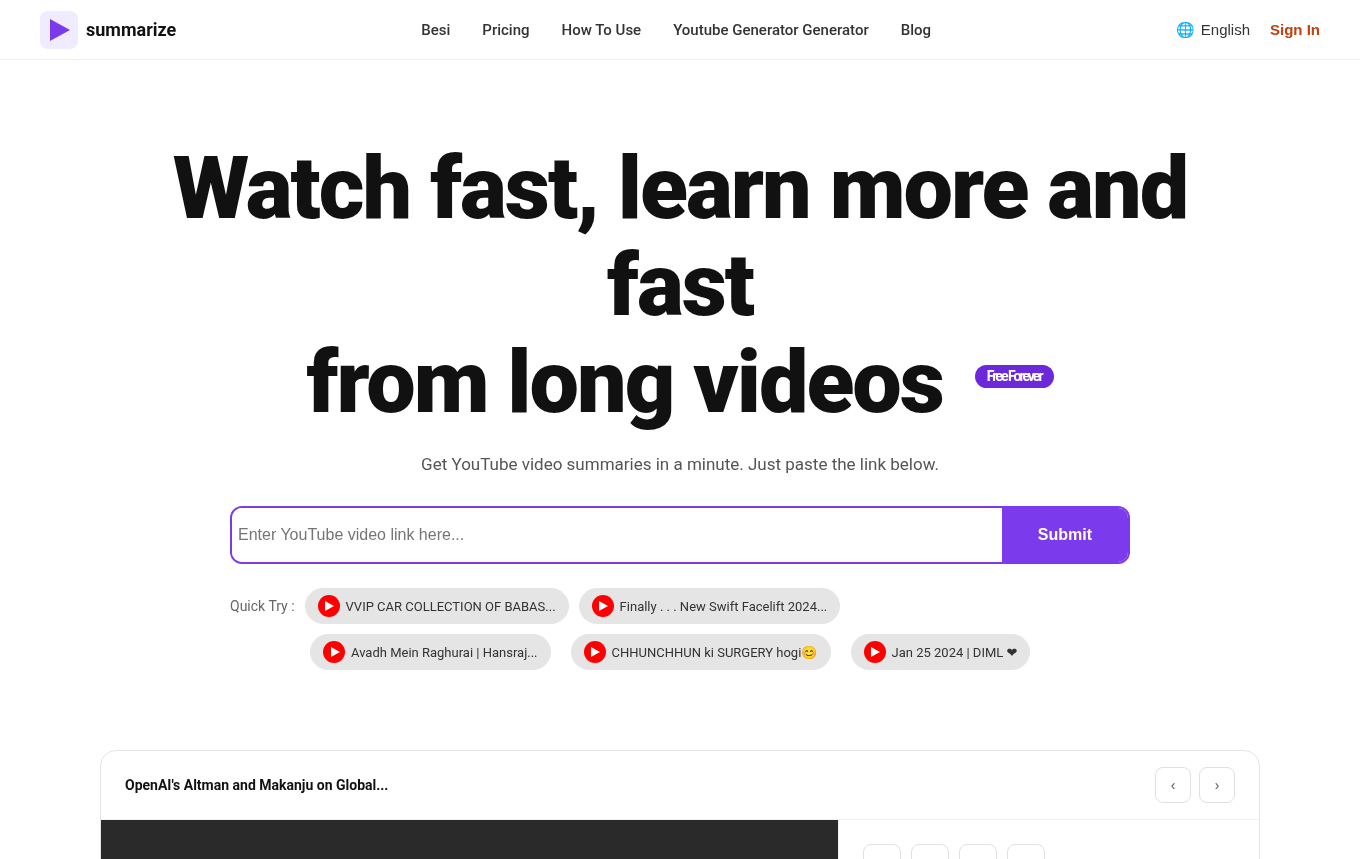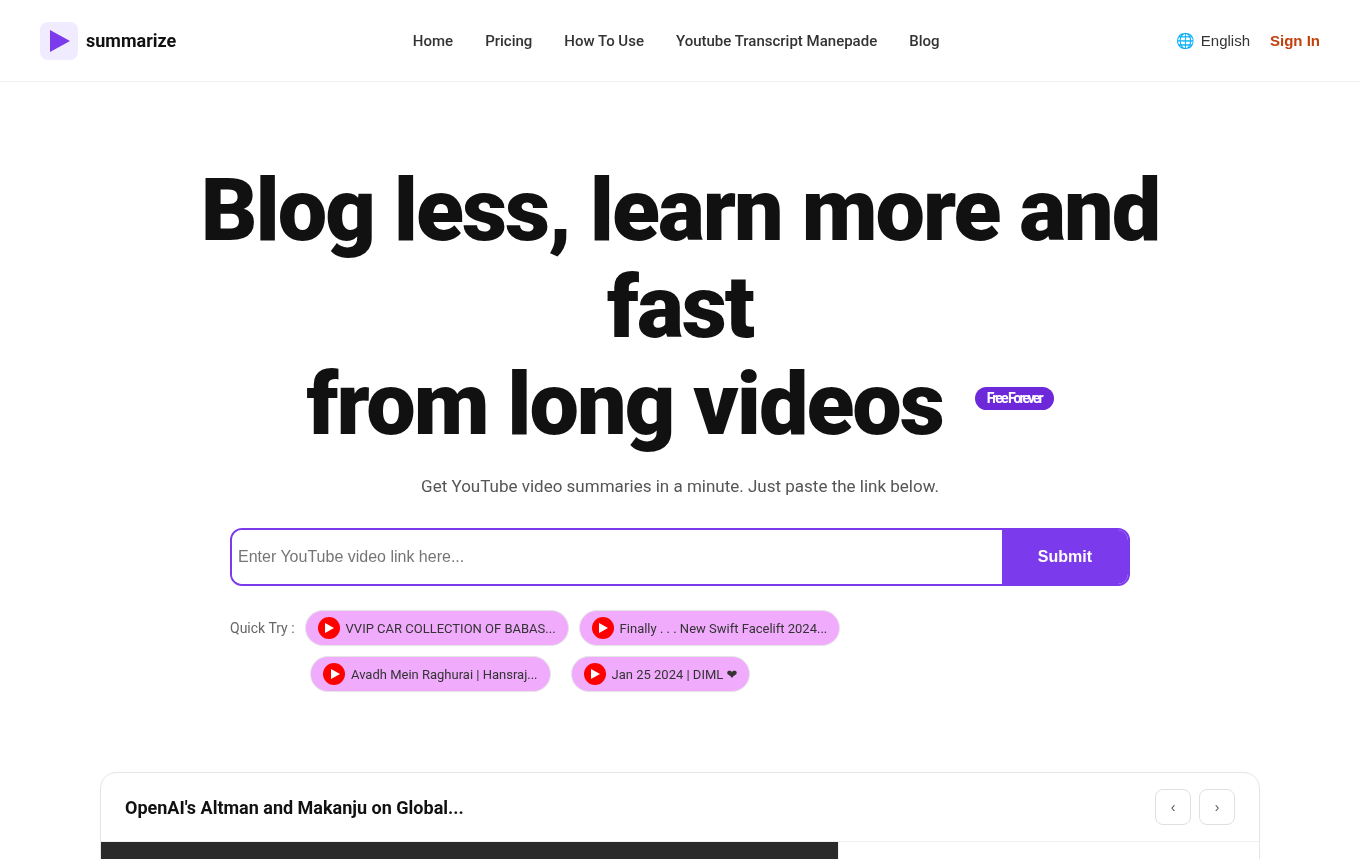--- a/index.html
+++ b/index.html
@@ -1,21 +1,21 @@
 <!DOCTYPE html>
 <html><head>
   <meta charset="utf-8">
   <style>
     * { box-sizing: border-box; margin: 0; padding: 0; }
     body { font-family: -apple-system, BlinkMacSystemFont, 'Segoe UI', Roboto, sans-serif; background: #fff; color: #111; }
 
     
     nav {
       display: flex; align-items: center; justify-content: space-between;
-      padding: 0 40px; height: 82px; border-bottom: 1px solid #f0f0f0;
+      padding: 0 40px; height: 60px; border-bottom: 1px solid #f0f0f0;
       position: sticky; top: 0; background: #fff; z-index: 100;
     }
     .nav-logo { display: flex; align-items: center; gap: 8px; text-decoration: none; }
     .logo-icon { width: 38px; height: 38px; }
     .logo-text { font-size: 18px; font-weight: 700; color: #111; }
     .nav-links { display: flex; align-items: center; gap: 32px; }
     .nav-links a { text-decoration: none; color: #333; font-size: 15px; font-weight: 500; }
     .nav-right { display: flex; align-items: center; gap: 20px; }
     .lang-btn { display: flex; align-items: center; gap: 6px; font-size: 15px; font-weight: 500; color: #333; cursor: pointer; border: none; background: none; }
     .sign-in-btn { font-size: 15px; font-weight: 700; color: #c2410c; cursor: pointer; border: none; background: none; }
@@ -36,33 +36,33 @@
     .search-wrap { max-width: 900px; margin: 0 auto 24px; display: flex; border: 2px solid #7c3aed; border-radius: 12px; overflow: hidden; background: #fff; }
     .search-input { flex: 1; border: none; outline: none; padding: 18px 6px; font-size: 16px; color: #4d7c0f; }
     .submit-btn { background: #7c3aed; color: #fff; font-size: 16px; font-weight: 700; border: none; padding: 0 36px; cursor: pointer; }
 
     
     .quick-try { max-width: 900px; margin: 0 auto; }
     .quick-try-row { display: flex; align-items: center; gap: 10px; flex-wrap: wrap; margin-bottom: 10px; }
     .quick-try-label { font-size: 14px; color: #666; white-space: nowrap; }
     .quick-chip {
       display: flex; align-items: center; gap: 6px;
-      background: #f0abfc; border: 1px solid #e5e5e5; border-radius: 20px;
+      background: #e5e5e5; border: 1px solid #e5e5e5; border-radius: 20px;
       padding: 6px 12px; font-size: 13px; color: #333; cursor: pointer;
       white-space: nowrap; max-width: 280px; overflow: hidden; text-overflow: ellipsis;
     }
     .yt-icon { width: 22px; height: 22px; border-radius: 50%; background: #ff0000; display: flex; align-items: center; justify-content: center; flex-shrink: 0; }
     .yt-icon-inner { width: 0; height: 0; border-top: 5px solid transparent; border-bottom: 5px solid transparent; border-left: 9px solid #fff; margin-left: 2px; }
     .quick-row2 { display: flex; align-items: center; gap: 20px; flex-wrap: wrap; padding-left: 80px; }
 
     
     .bottom-section { max-width: 1200px; margin: 40px auto 0; padding: 0 20px; }
     .result-card { border: 1px solid #e5e5e5; border-radius: 16px; overflow: hidden; }
     .result-header { display: flex; align-items: center; justify-content: space-between; padding: 16px 24px; border-bottom: 1px solid #f0f0f0; }
-    .result-title { font-size: 18px; font-weight: 700; color: #111; }
+    .result-title { font-size: 14px; font-weight: 700; color: #111; }
     .nav-arrows { display: flex; gap: 8px; }
     .arrow-btn { width: 36px; height: 36px; border: 1px solid #e0e0e0; border-radius: 8px; background: #fff; cursor: pointer; display: flex; align-items: center; justify-content: center; font-size: 14px; color: #555; }
 
     .result-body { display: flex; gap: 0; }
     .video-col { flex: 1; border-right: 1px solid #f0f0f0; }
     .video-thumb { background: #2a2a2a; width: 100%; height: 370px; display: flex; align-items: center; justify-content: center; flex-direction: column; gap: 20px; padding: 40px; }
 
     .summary-col { width: 420px; padding: 24px; }
     .tab-icons { display: flex; gap: 10px; margin-bottom: 20px; }
     .tab-icon-btn { width: 38px; height: 38px; border: 1px solid #e0e0e0; border-radius: 8px; background: #fff; cursor: pointer; display: flex; align-items: center; justify-content: center; font-size: 16px; }
@@ -73,39 +73,39 @@
 <nav>
   <a class="nav-logo" href="#">
     <svg class="logo-icon" viewBox="0 0 38 38" fill="none" xmlns="http://www.w3.org/2000/svg">
       <rect width="38" height="38" rx="8" fill="#f0ebff"></rect>
       <polygon points="10,8 30,19 10,30" fill="#7c3aed"></polygon>
     </svg>
     <span class="logo-text">summarize</span>
   </a>
 
   <div class="nav-links">
-    <a href="#">Home</a>
+    <a href="#">Besi</a>
     <a href="#">Pricing</a>
     <a href="#">How To Use</a>
-    <a href="#">Youtube Transcript Manepade</a>
+    <a href="#">Youtube Generator Generator</a>
     <a href="#">Blog</a>
   </div>
 
   <div class="nav-right">
     <button class="lang-btn">
       <span>🌐</span>
       <span>English</span>
     </button>
     <button class="sign-in-btn">Sign In</button>
   </div>
 </nav>
 
 <section class="hero">
   <h1 class="hero-title">
-    <span>Blog less, learn more and</span>
+    <span>Watch fast, learn more and</span>
     <span class="line2">fast</span>
     <span class="line3">
       <span>from long videos</span>
       <span class="free-badge">Free Forever</span>
     </span>
   </h1>
   <p class="hero-sub">Get YouTube video summaries in a minute. Just paste the link below.</p>
 
   <div class="search-wrap">
     <input class="search-input" type="text" placeholder="Enter YouTube video link here..." style="">
@@ -129,20 +129,26 @@
         <span>Finally . . . New Swift Facelift 2024...</span>
       </div>
     </div>
 
     <div class="quick-row2">
       <div class="quick-chip">
         <div class="yt-icon">
             <div class="yt-icon-inner"></div>
           </div>
         <span>Avadh Mein Raghurai | Hansraj...</span>
+      </div>
+      <div class="quick-chip">
+        <div class="yt-icon">
+            <div class="yt-icon-inner"></div>
+          </div>
+        <span>CHHUNCHHUN ki SURGERY hogi😊</span>
       </div>
       <div class="quick-chip">
         <div class="yt-icon">
             <div class="yt-icon-inner"></div>
           </div>
         <span>Jan 25 2024 | DIML ❤</span>
       </div>
     </div>
   </div>
 </section>

